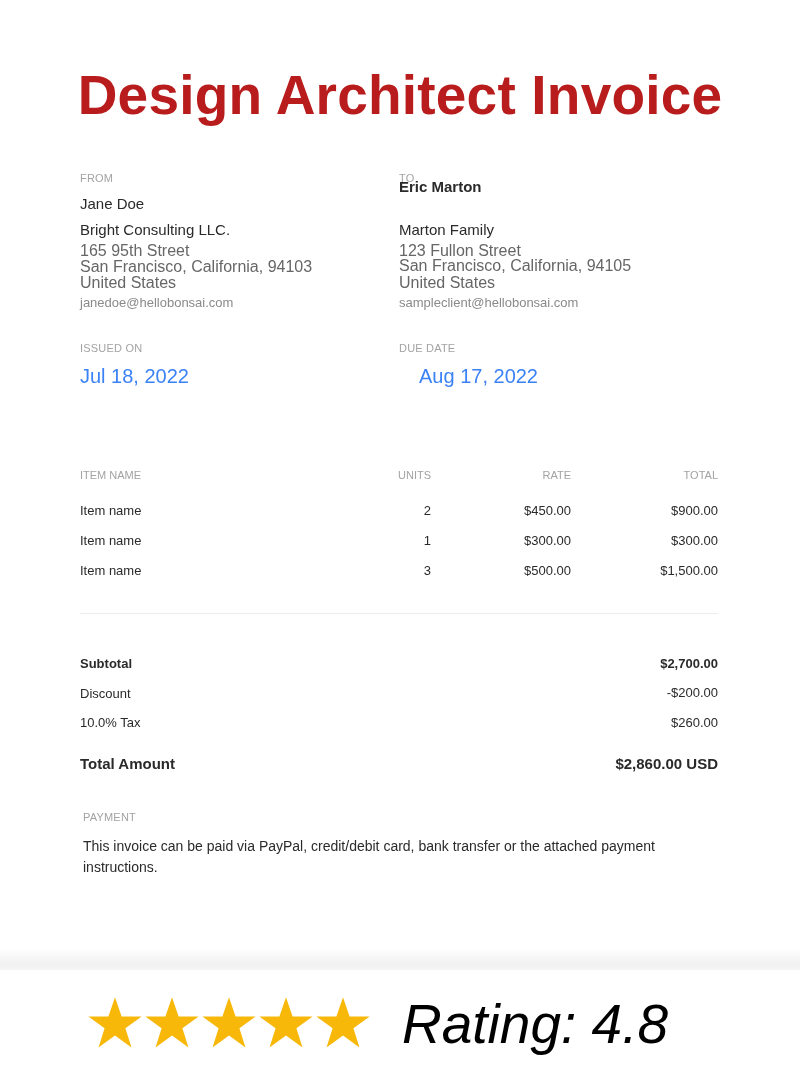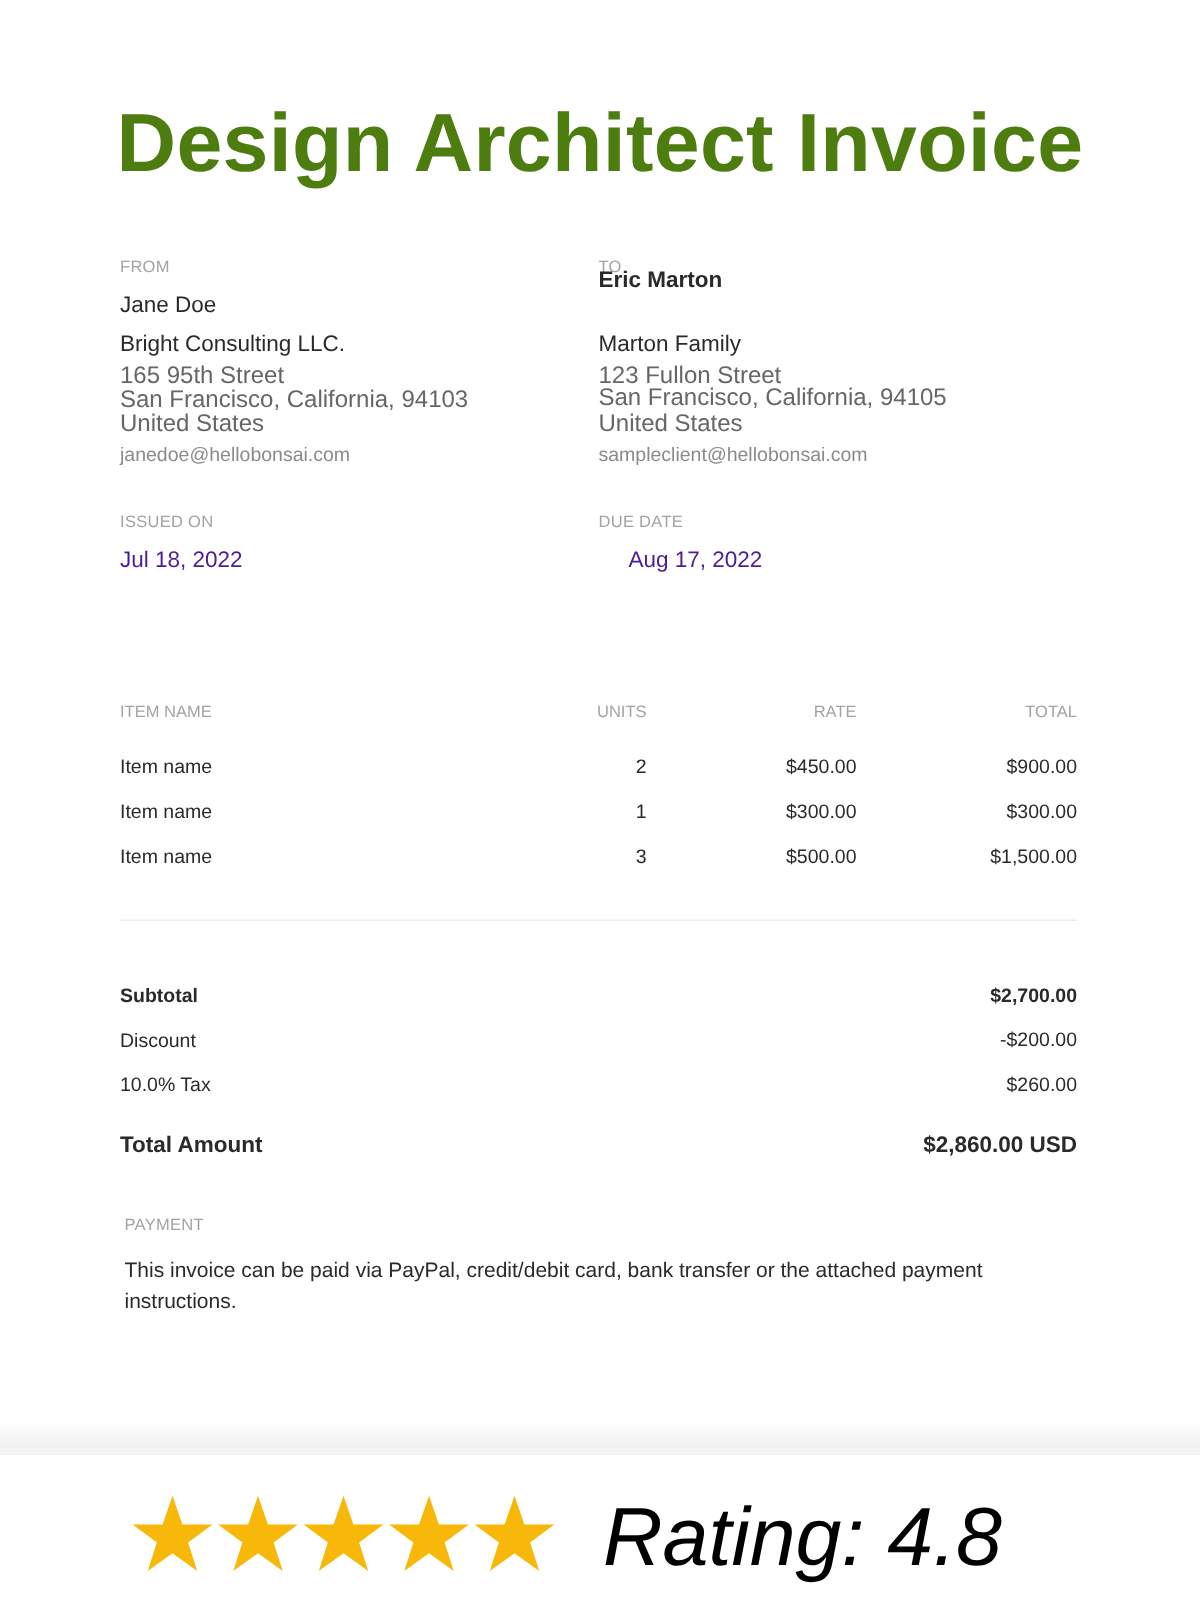--- a/index.html
+++ b/index.html
@@ -17,21 +17,21 @@
     }
     .title {
       position: absolute;
       left: 0;
       top: 62px;
       width: 800px;
       text-align: center;
       font-family: "Liberation Sans", sans-serif;
       font-weight: bold;
       font-size: 55px;
-      color: #4d7c0f;
+      color: #b91c1c;
       letter-spacing: 0.2px;
       line-height: 66px;
     }
     .label {
       font-size: 11px;
       color: #a3a3a3;
       text-transform: uppercase;
       letter-spacing: 0.2px;
       text-align: right;
     }
@@ -54,22 +54,22 @@
       white-space: nowrap;
     }
     .email {
       position: absolute;
       font-size: 13px;
       color: #8a8a8a;
       white-space: nowrap;
     }
     .date {
       position: absolute;
-      font-size: 15px;
-      color: #4c1d95;
+      font-size: 20px;
+      color: #3b82f6;
       white-space: nowrap;
     }
     .tbl {
       position: absolute;
       left: 80px;
       width: 638px;
     }
     .trow {
       position: absolute;
       left: 0;

